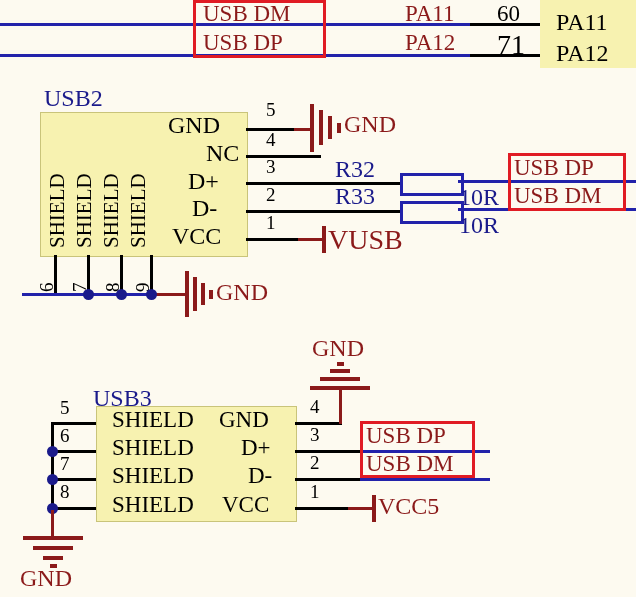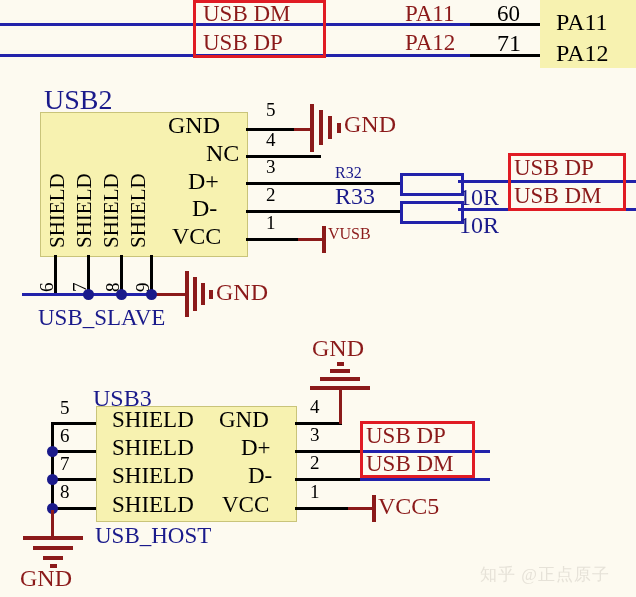--- a/index.html
+++ b/index.html
@@ -38,27 +38,27 @@
   <div class="wire wblack" style="left:470px;top:23px;width:70px;height:3px;"></div>
   <div class="wire wblack" style="left:470px;top:54px;width:70px;height:3px;"></div>
 
   <div class="compplain" style="left:540px;top:0;width:96px;height:68px;"></div>
   <div class="lbl pinname" style="left:556px;top:10px;font-size:24px;">PA11</div>
   <div class="lbl pinname" style="left:556px;top:41px;font-size:24px;">PA12</div>
 
   <div class="lbl net" style="left:405px;top:2px;font-size:23px;">PA11</div>
   <div class="lbl pinnum" style="left:497px;top:2px;font-size:23px;">60</div>
   <div class="lbl net" style="left:405px;top:31px;font-size:23px;">PA12</div>
-  <div class="lbl pinnum" style="left:497px;top:31px;font-size:24px;">71</div>
+  <div class="lbl pinnum" style="left:497px;top:31px;font-size:28px;">71</div>
 
   <div class="redbox" style="left:193px;top:0;width:133px;height:58px;"></div>
   <div class="lbl net" style="left:203px;top:2px;font-size:23px;">USB  DM</div>
   <div class="lbl net" style="left:203px;top:31px;font-size:23px;">USB  DP</div>
 
-  <div class="lbl designator" style="left:44px;top:86px;font-size:28px;">USB2</div>
+  <div class="lbl designator" style="left:44px;top:86px;font-size:24px;">USB2</div>
 
   <div class="comp" style="left:40px;top:112px;width:206px;height:143px;"></div>
 
   <div class="vlabel pinname" style="left:45px;top:248px;transform:rotate(-90deg);font-size:21px;">SHIELD</div>
   <div class="vlabel pinname" style="left:72px;top:248px;transform:rotate(-90deg);font-size:21px;">SHIELD</div>
   <div class="vlabel pinname" style="left:99px;top:248px;transform:rotate(-90deg);font-size:21px;">SHIELD</div>
   <div class="vlabel pinname" style="left:126px;top:248px;transform:rotate(-90deg);font-size:21px;">SHIELD</div>
 
   <div class="wire wblack" style="left:54px;top:255px;width:3px;height:40px;"></div>
   <div class="wire wblack" style="left:87px;top:255px;width:3px;height:40px;"></div>
@@ -75,21 +75,20 @@
   <div class="dot" style="left:83px;top:289px;width:11px;height:11px;"></div>
   <div class="dot" style="left:116px;top:289px;width:11px;height:11px;"></div>
   <div class="dot" style="left:146px;top:289px;width:11px;height:11px;"></div>
 
   <div class="gndbar" style="left:185px;top:271px;width:4px;height:46px;"></div>
   <div class="gndbar" style="left:193px;top:277px;width:4px;height:34px;"></div>
   <div class="gndbar" style="left:201px;top:283px;width:4px;height:22px;"></div>
   <div class="gndbar" style="left:209px;top:290px;width:4px;height:9px;"></div>
   <div class="lbl net" style="left:216px;top:280px;font-size:24px;">GND</div>
 
-  <div class="lbl designator" style="left:38px;top:306px;font-size:23px;">USB_SLAVE</div>
 
   <div class="lbl pinname" style="left:168px;top:113px;font-size:24px;">GND</div>
   <div class="lbl pinname" style="left:186px;top:141px;font-size:24px;margin-left:20px;">NC</div>
   <div class="lbl pinname" style="left:188px;top:169px;font-size:24px;">D+</div>
   <div class="lbl pinname" style="left:192px;top:196px;font-size:24px;">D-</div>
   <div class="lbl pinname" style="left:172px;top:224px;font-size:24px;">VCC</div>
 
   <div class="wire wblack" style="left:246px;top:128px;width:50px;height:3px;"></div>
   <div class="lbl pinnum" style="left:266px;top:100px;">5</div>
 
@@ -100,30 +99,30 @@
   <div class="lbl pinnum" style="left:266px;top:157px;">3</div>
 
   <div class="wire wblack" style="left:246px;top:210px;width:154px;height:3px;"></div>
   <div class="lbl pinnum" style="left:266px;top:185px;">2</div>
 
   <div class="wire wblack" style="left:246px;top:238px;width:54px;height:3px;"></div>
   <div class="lbl pinnum" style="left:266px;top:213px;">1</div>
 
   <div class="wire wred" style="left:298px;top:238px;width:26px;height:3px;"></div>
   <div class="wire wred" style="left:322px;top:226px;width:4px;height:27px;"></div>
-  <div class="lbl net" style="left:328px;top:226px;font-size:16px;">VUSB</div>
+  <div class="lbl net" style="left:328px;top:226px;font-size:28px;">VUSB</div>
 
   <div class="wire wred" style="left:294px;top:128px;width:18px;height:3px;"></div>
   <div class="gndbar" style="left:310px;top:104px;width:4px;height:48px;"></div>
   <div class="gndbar" style="left:319px;top:110px;width:4px;height:35px;"></div>
   <div class="gndbar" style="left:328px;top:116px;width:4px;height:23px;"></div>
   <div class="gndbar" style="left:337px;top:123px;width:4px;height:10px;"></div>
   <div class="lbl net" style="left:344px;top:112px;font-size:24px;">GND</div>
 
-  <div class="lbl designator" style="left:335px;top:165px;font-size:16px;">R32</div>
+  <div class="lbl designator" style="left:335px;top:157px;font-size:24px;">R32</div>
   <div class="comp" style="left:400px;top:173px;width:58px;height:17px;background:#fdfaf0;border:3px solid #2222aa;"></div>
   <div class="lbl designator" style="left:459px;top:185px;font-size:24px;">10R</div>
 
   <div class="lbl designator" style="left:335px;top:184px;font-size:24px;">R33</div>
   <div class="comp" style="left:400px;top:201px;width:58px;height:17px;background:#fdfaf0;border:3px solid #2222aa;"></div>
   <div class="lbl designator" style="left:459px;top:213px;font-size:24px;">10R</div>
 
   <div class="wire wblue" style="left:458px;top:180px;width:178px;height:3px;"></div>
   <div class="wire wblue" style="left:458px;top:208px;width:178px;height:3px;"></div>
 
@@ -160,21 +159,20 @@
   <div class="lbl pinname" style="left:112px;top:408px;font-size:23px;">SHIELD</div>
   <div class="lbl pinname" style="left:112px;top:436px;font-size:23px;">SHIELD</div>
   <div class="lbl pinname" style="left:112px;top:464px;font-size:23px;">SHIELD</div>
   <div class="lbl pinname" style="left:112px;top:493px;font-size:23px;">SHIELD</div>
 
   <div class="lbl pinname" style="left:219px;top:408px;font-size:23px;">GND</div>
   <div class="lbl pinname" style="left:241px;top:436px;font-size:23px;">D+</div>
   <div class="lbl pinname" style="left:248px;top:464px;font-size:23px;">D-</div>
   <div class="lbl pinname" style="left:222px;top:493px;font-size:23px;">VCC</div>
 
-  <div class="lbl designator" style="left:95px;top:524px;font-size:23px;">USB_HOST</div>
 
   <div class="wire wblack" style="left:295px;top:422px;width:47px;height:3px;"></div>
   <div class="wire wred" style="left:339px;top:390px;width:3px;height:34px;"></div>
   <div class="lbl pinnum" style="left:310px;top:397px;">4</div>
 
   <div class="gndbar" style="left:310px;top:386px;width:60px;height:4px;"></div>
   <div class="gndbar" style="left:320px;top:377px;width:40px;height:4px;"></div>
   <div class="gndbar" style="left:330px;top:369px;width:20px;height:4px;"></div>
   <div class="gndbar" style="left:337px;top:362px;width:7px;height:4px;"></div>
   <div class="lbl net" style="left:312px;top:336px;font-size:24px;">GND</div>
@@ -190,15 +188,14 @@
   <div class="redbox" style="left:360px;top:421px;width:115px;height:57px;"></div>
   <div class="lbl net" style="left:366px;top:424px;font-size:23px;">USB  DP</div>
   <div class="lbl net" style="left:366px;top:452px;font-size:23px;">USB  DM</div>
 
   <div class="wire wblack" style="left:295px;top:507px;width:55px;height:3px;"></div>
   <div class="wire wred" style="left:348px;top:507px;width:26px;height:3px;"></div>
   <div class="wire wred" style="left:372px;top:495px;width:4px;height:27px;"></div>
   <div class="lbl pinnum" style="left:310px;top:482px;">1</div>
   <div class="lbl net" style="left:378px;top:494px;font-size:24px;">VCC5</div>
 
-  <div class="watermark" style="left:480px;top:563px;">知乎 @正点原子</div>
 
 </div>
 
 </body></html>

